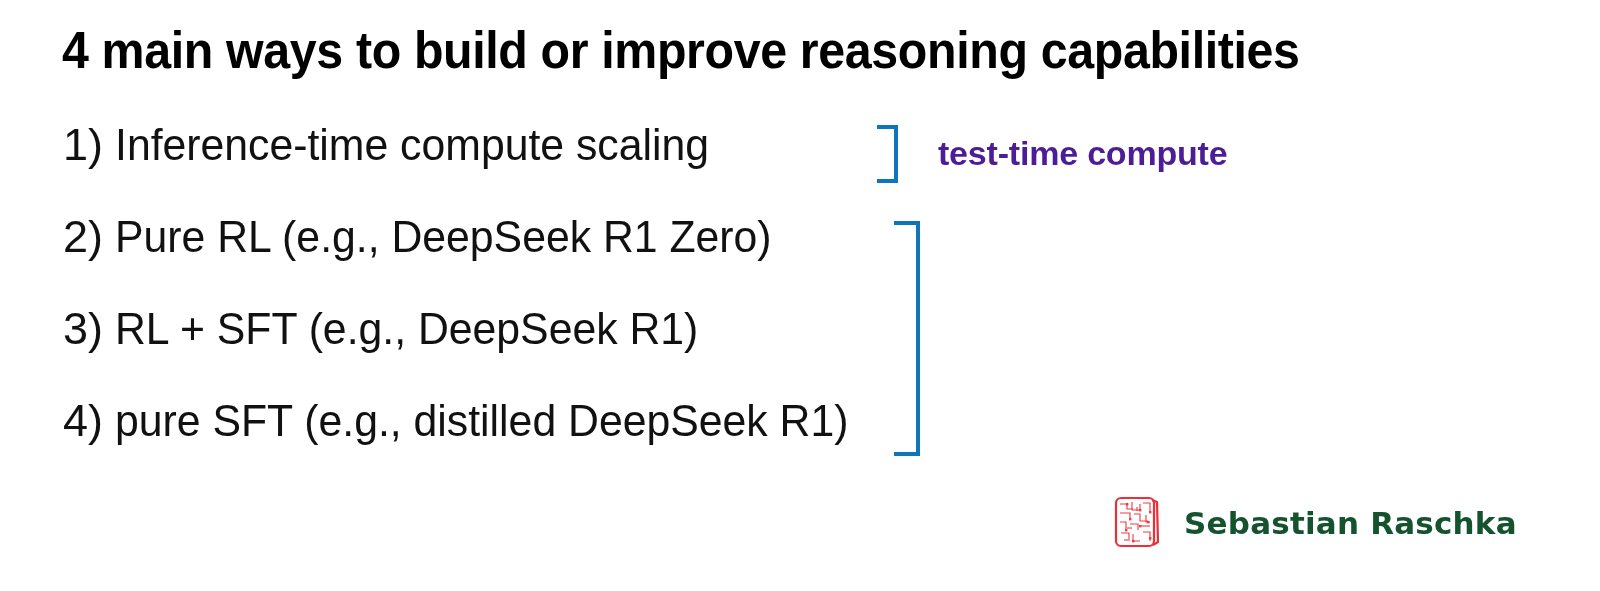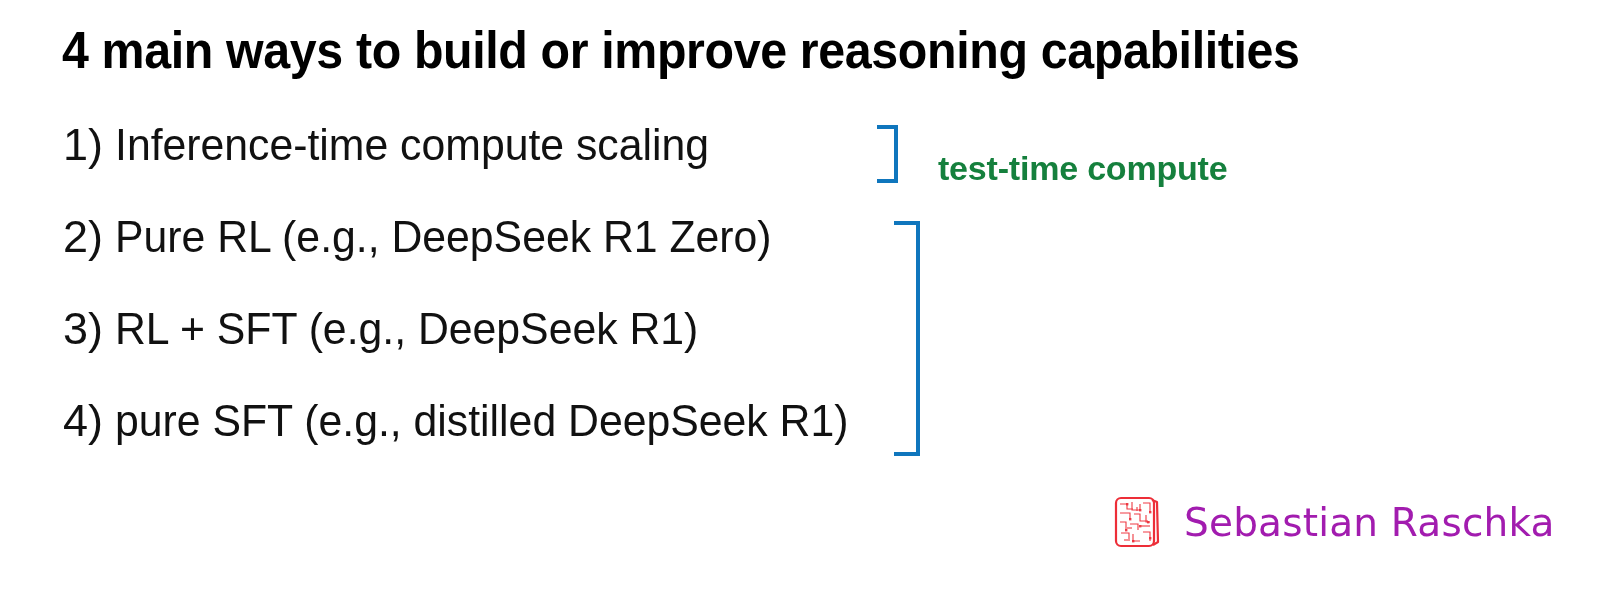--- a/index.html
+++ b/index.html
@@ -85,24 +85,23 @@
     height: 235px;
   }
 
   
   .annotation {
     position: absolute;
     font-family: "Liberation Sans", sans-serif;
     font-weight: bold;
     font-size: 34px;
     line-height: 40px;
-    color: #15803d;
+    color: #4c1d95;
     white-space: nowrap;
     letter-spacing: -0.2px;
-    margin-top: 15px;
   }
   .annotation-test {
     left: 938px;
     top: 133px;
   }
   .annotation-train {
     left: 938px;
     top: 307px;
   }
 
@@ -116,25 +115,26 @@
     gap: 14px;
   }
   .logo-mark {
     width: 62px;
     height: 62px;
     display: block;
     flex: 0 0 auto;
   }
   .logo-text {
     font-family: "DejaVu Sans", sans-serif;
-    font-size: 39px;
+    font-size: 31px;
     line-height: 36px;
-    color: #a21caf;
+    color: #14532d;
     letter-spacing: 0.2px;
     white-space: nowrap;
+    font-weight: bold;
   }
 </style>
 </head>
 <body>
 
 <div class="slide">
 
   <div class="slide-title">4 main ways to build or improve reasoning capabilities</div>
 
   <div class="list">

